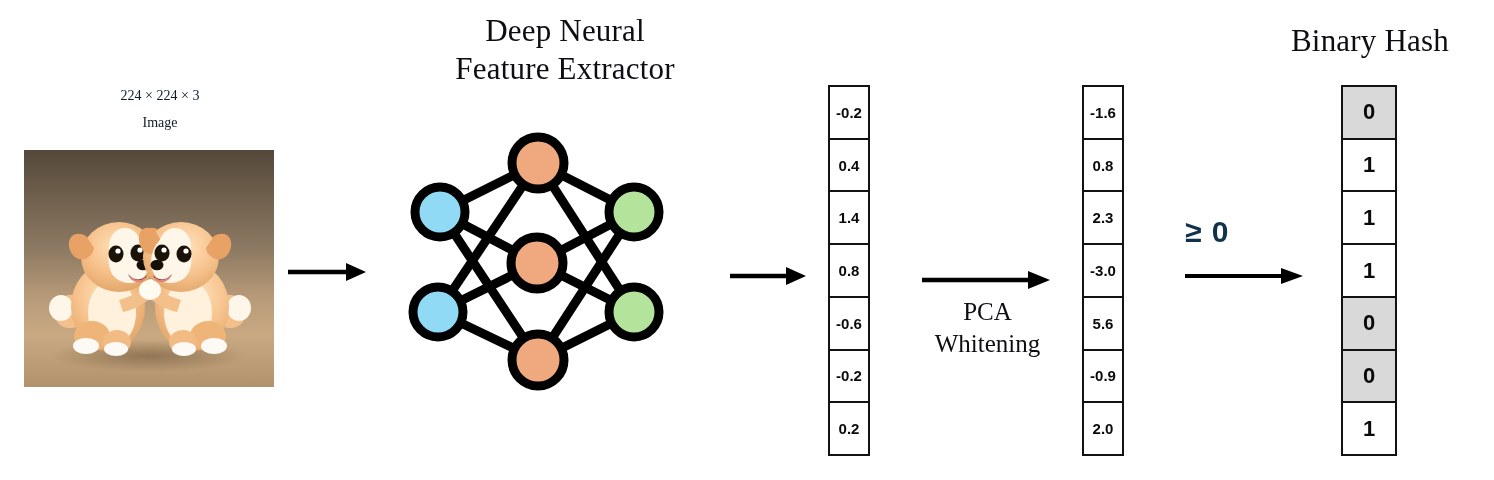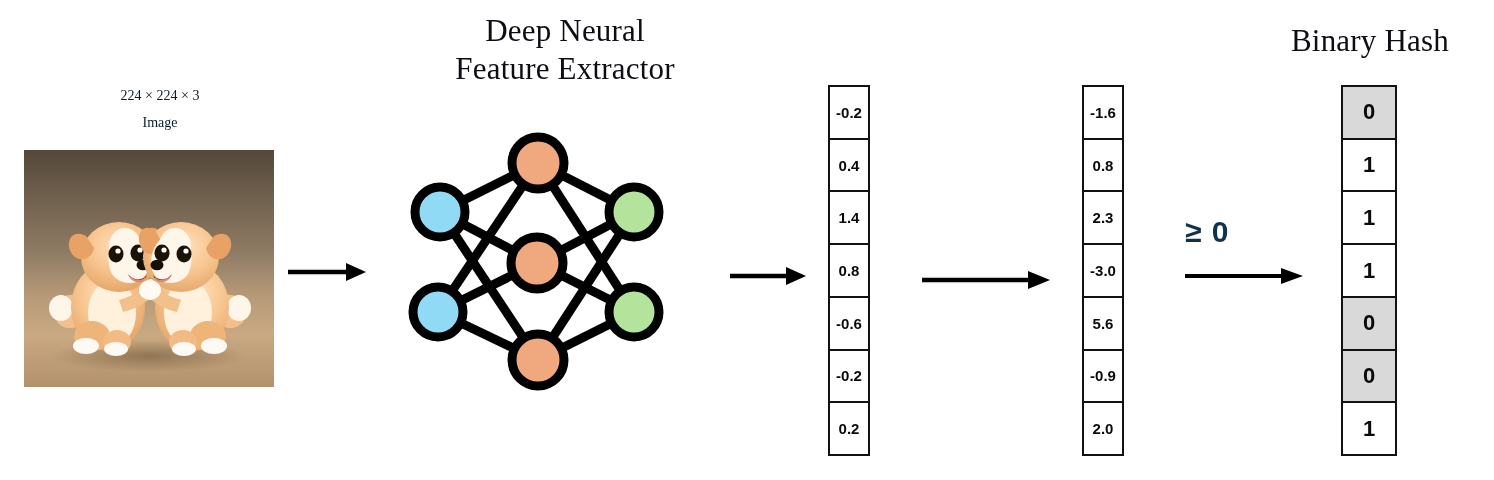--- a/index.html
+++ b/index.html
@@ -292,20 +292,22 @@
     <div class="cell">-0.2</div>
     <div class="cell">0.2</div>
   </div>
 
   <div class="arrow" id="arrow-pca">
     <svg width="130" height="28" viewBox="0 0 130 28" xmlns="http://www.w3.org/2000/svg">
       <line x1="0" y1="14" x2="108" y2="14" stroke="#000" stroke-width="4.5"></line>
       <polygon points="106,5 128,14 106,23" fill="#000"></polygon>
     </svg>
   </div>
+  <div id="pca-label">PCA
+Whitening</div>
 
   <div class="vector-col" id="col-pca">
     <div class="cell">-1.6</div>
     <div class="cell">0.8</div>
     <div class="cell">2.3</div>
     <div class="cell">-3.0</div>
     <div class="cell">5.6</div>
     <div class="cell">-0.9</div>
     <div class="cell">2.0</div>
   </div>

